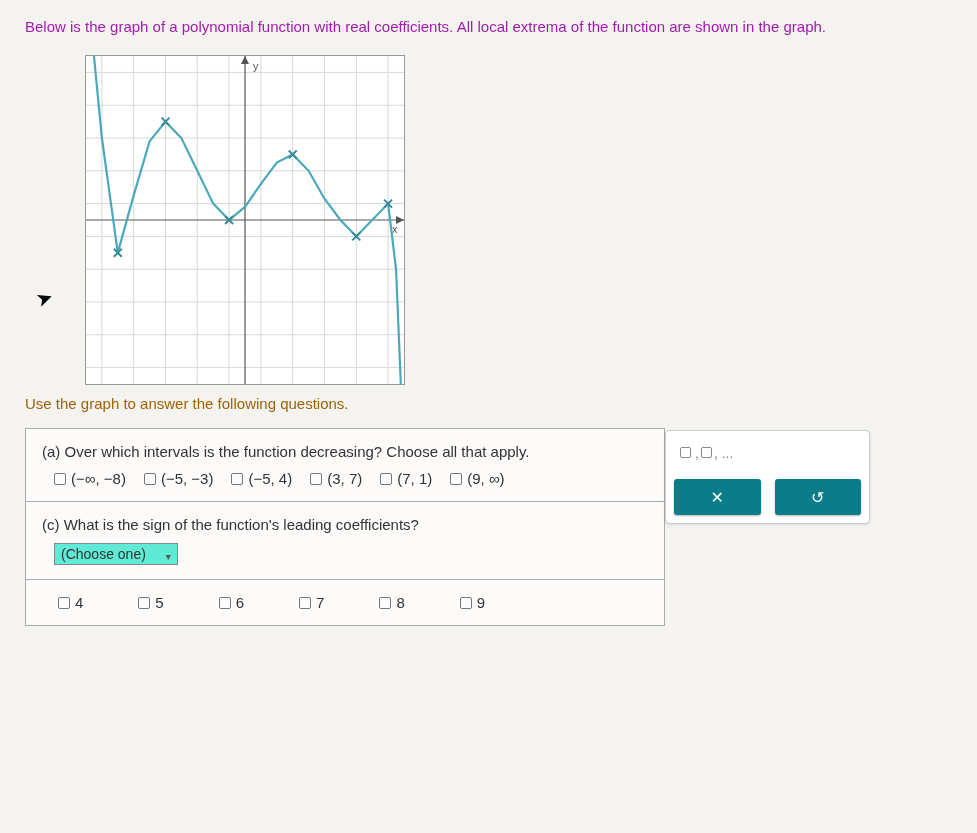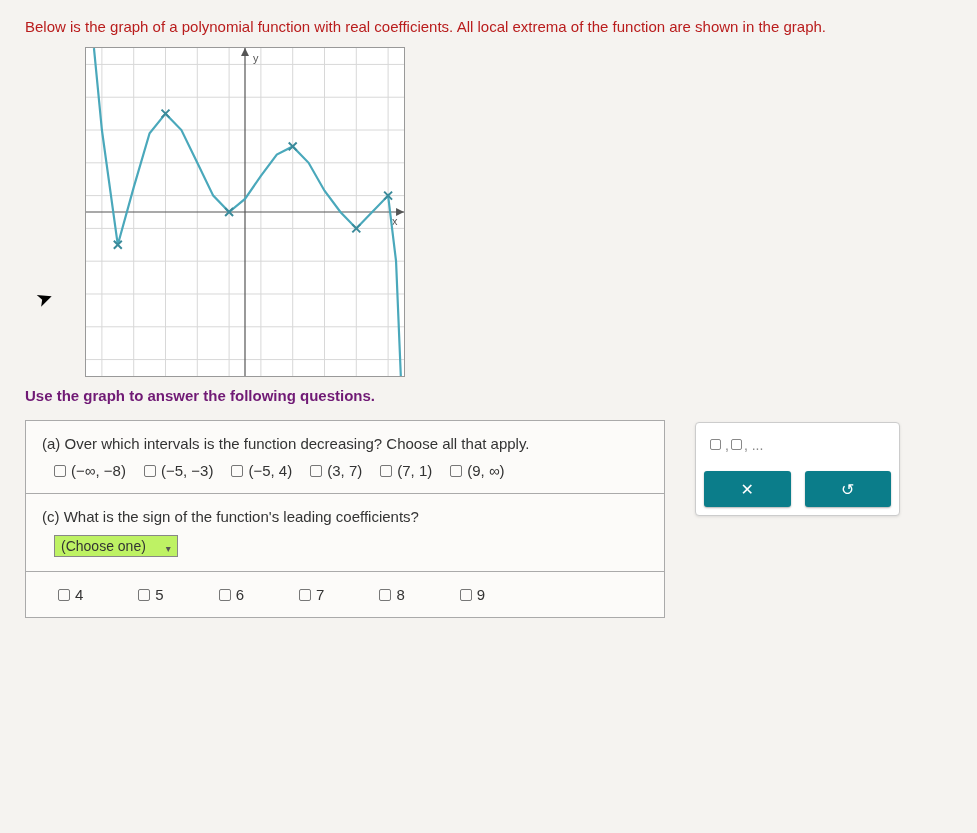--- a/index.html
+++ b/index.html
@@ -6,32 +6,32 @@
     body {
       font-family: Arial, Helvetica, sans-serif;
       background: #f5f3f0;
       color: #333;
       width: 977px;
       height: 833px;
       padding: 18px 25px;
       font-size: 15px;
       position: relative;
     }
-    .intro { color: #b91c1c; margin-bottom: 12px; }
+    .intro { color: #a21caf; margin-bottom: 20px; }
     .graph-box {
       margin-left: 60px;
       width: 320px;
       height: 330px;
       border: 1px solid #999;
       background: #fff;
       position: relative;
     }
     .graph-box svg { width: 100%; height: 100%; display: block; }
-    .prompt { margin: 10px 0 16px 0; color: #701a75; font-weight: bold; }
-    .main-row { display: flex; align-items: flex-start; gap: 30px; }
+    .prompt { margin: 10px 0 16px 0; color: #a16207; }
+    .main-row { display: flex; align-items: flex-start; }
     .questions {
       width: 640px;
       border: 1px solid #aaa;
       background: #fcfbf9;
     }
     .q {
       border-bottom: 1px solid #aaa;
       padding: 14px 16px;
     }
     .q:last-child { border-bottom: none; }
@@ -39,21 +39,21 @@
     .opts { display: flex; flex-wrap: wrap; gap: 18px; align-items: center; margin-left: 12px;}
     .opt { display: inline-flex; align-items: center; gap: 5px; white-space: nowrap; }
     .chk {
       width: 12px; height: 12px; border: 1.5px solid #777; border-radius: 2px; display: inline-block; flex-shrink:0;
     }
     .text-input {
       width: 26px; height: 28px; border: 1px solid #f0b060; background: #fff; display: inline-block; margin-left: 12px;
     }
     .select-wrap {
       display: inline-flex; align-items: flex-end;
-      border: 1px solid #888; background: #bef264;
+      border: 1px solid #888; background: #5eead4;
       padding: 2px 6px; margin-left: 12px;
       gap: 20px;
       font-size: 14px;
     }
     .chev { font-size: 10px; color: #555;}
     .degree-opts { display: flex; gap: 55px; margin-left: 16px; }
     .side-panel {
       width: 205px;
       background: #fff;
       border: 1px solid #ccc;

